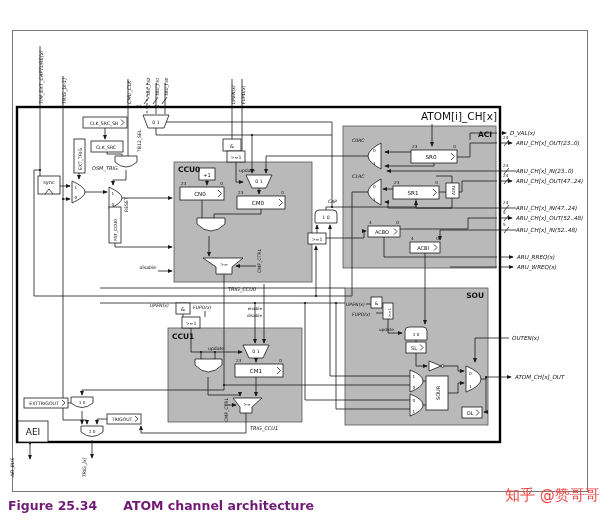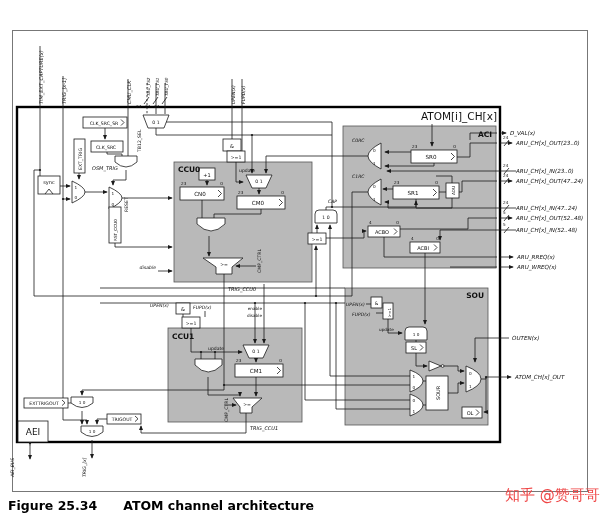--- a/index.html
+++ b/index.html
@@ -7,21 +7,21 @@
         font-family:"DejaVu Sans","Liberation Sans",sans-serif;}
   svg{position:absolute;left:0;top:0;}
   svg text{fill:#111;font-family:"DejaVu Sans","Liberation Sans",sans-serif;}
   .f4{font-size:4.2px}.f45{font-size:4.6px}.f5{font-size:5px}.f55{font-size:5.6px}.f7{font-size:7.5px;font-weight:bold}.f9{font-size:9px}
   .f10{font-size:10.5px}.it{font-style:italic}.mid{text-anchor:middle}.end{text-anchor:end}
   .wire{stroke:#1a1a1a;stroke-width:.8;fill:none}
   .dash{stroke-dasharray:2.2,1.8}
   .box{fill:#fff;stroke:#1a1a1a;stroke-width:.8}
   .gray{fill:#b9b9b9;stroke:#555;stroke-width:.8}
   .shape{fill:#fff;stroke:#1a1a1a;stroke-width:.8}
-  .caption{position:absolute;left:8px;top:498px;font-weight:bold;font-size:12.5px;color:#000000;}
+  .caption{position:absolute;left:8px;top:498px;font-weight:bold;font-size:12.5px;color:#701a75;}
   .caption .sp{margin-right:26px;}
   .watermark{position:absolute;left:505px;top:486px;font-size:15px;color:#ef4444;white-space:nowrap;}
 </style>
 </head>
 <body>
 
 <div class="page">
 <svg width="600" height="521" viewBox="0 0 600 521">
   <defs>
     <marker id="ar" markerWidth="6" markerHeight="5" refX="5" refY="2.5" orient="auto">

